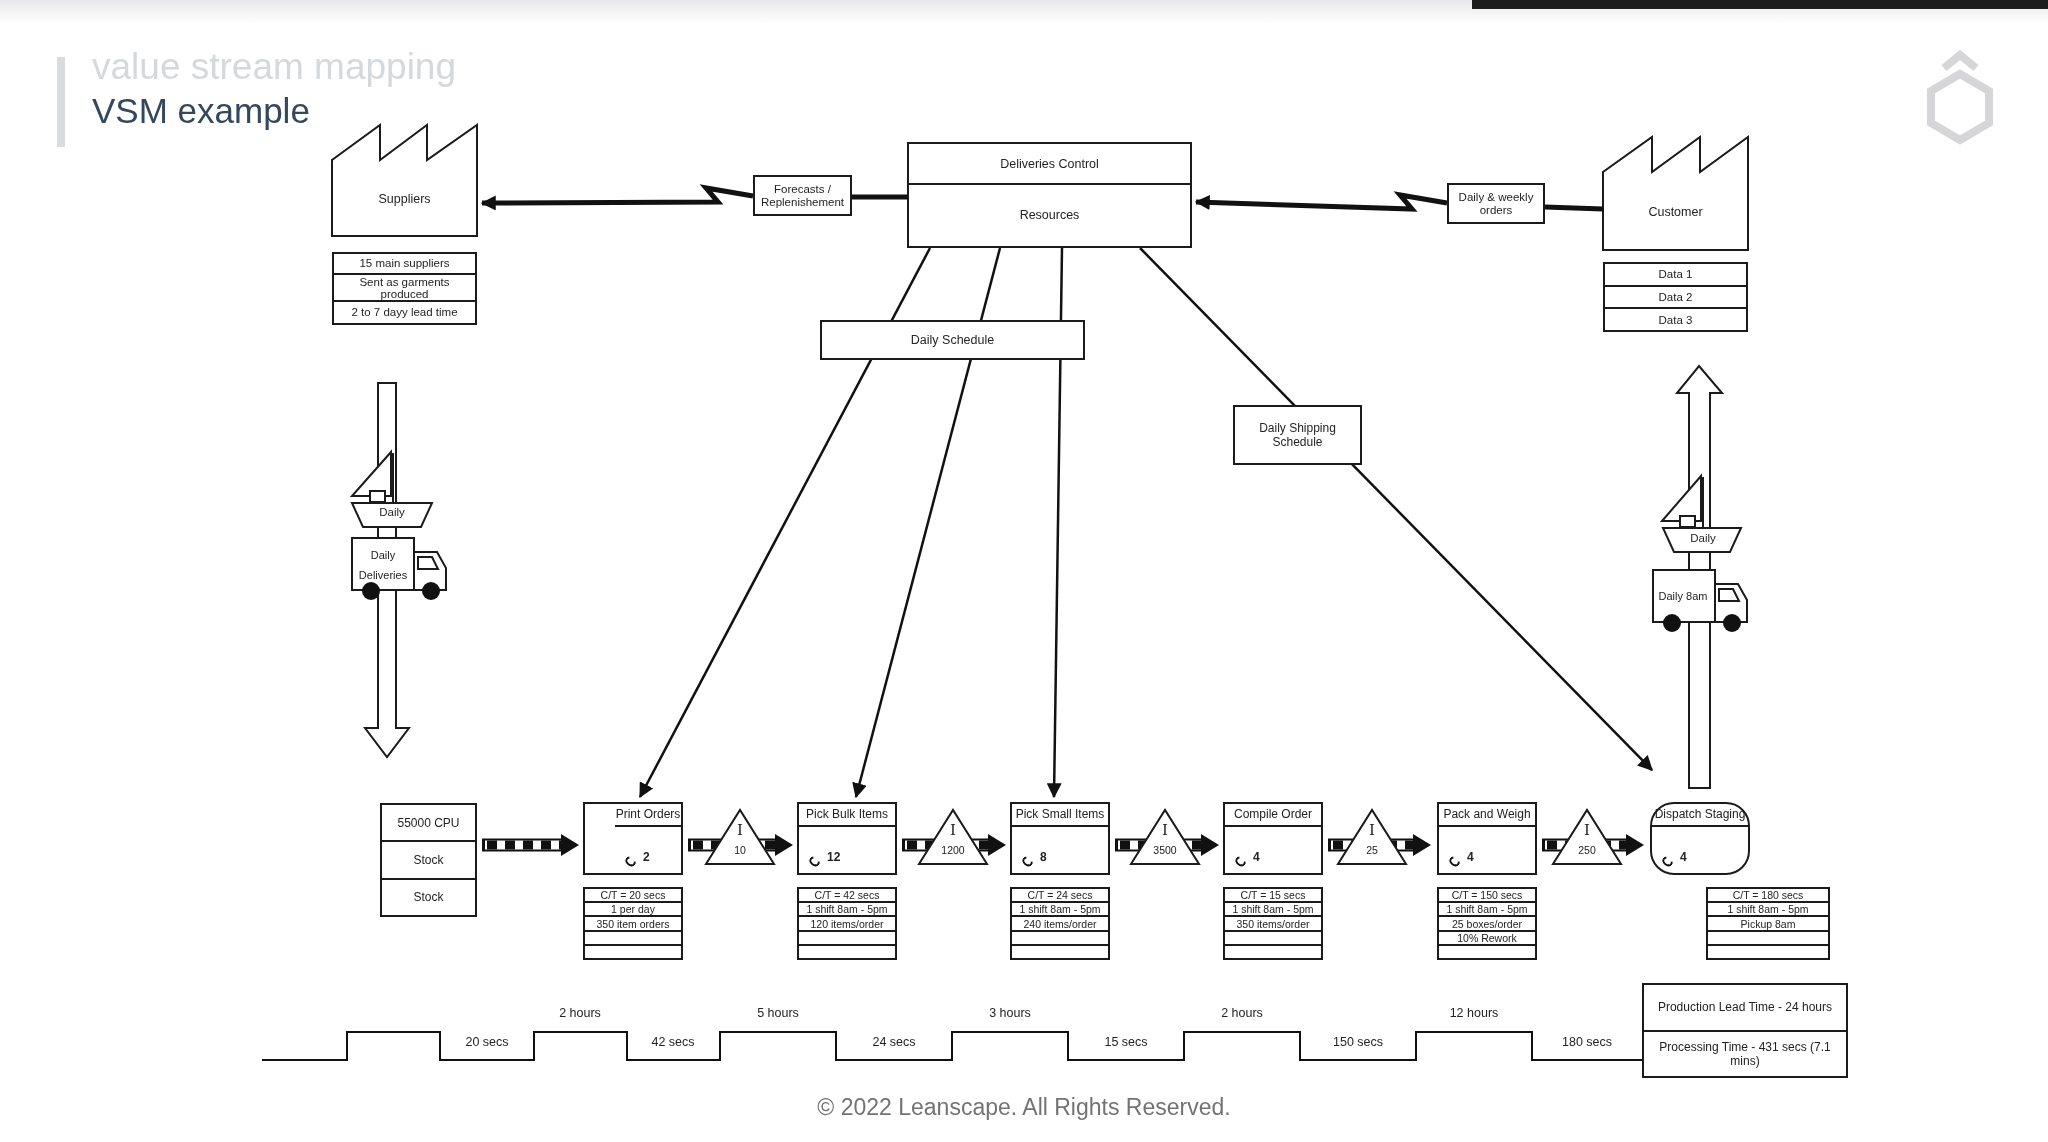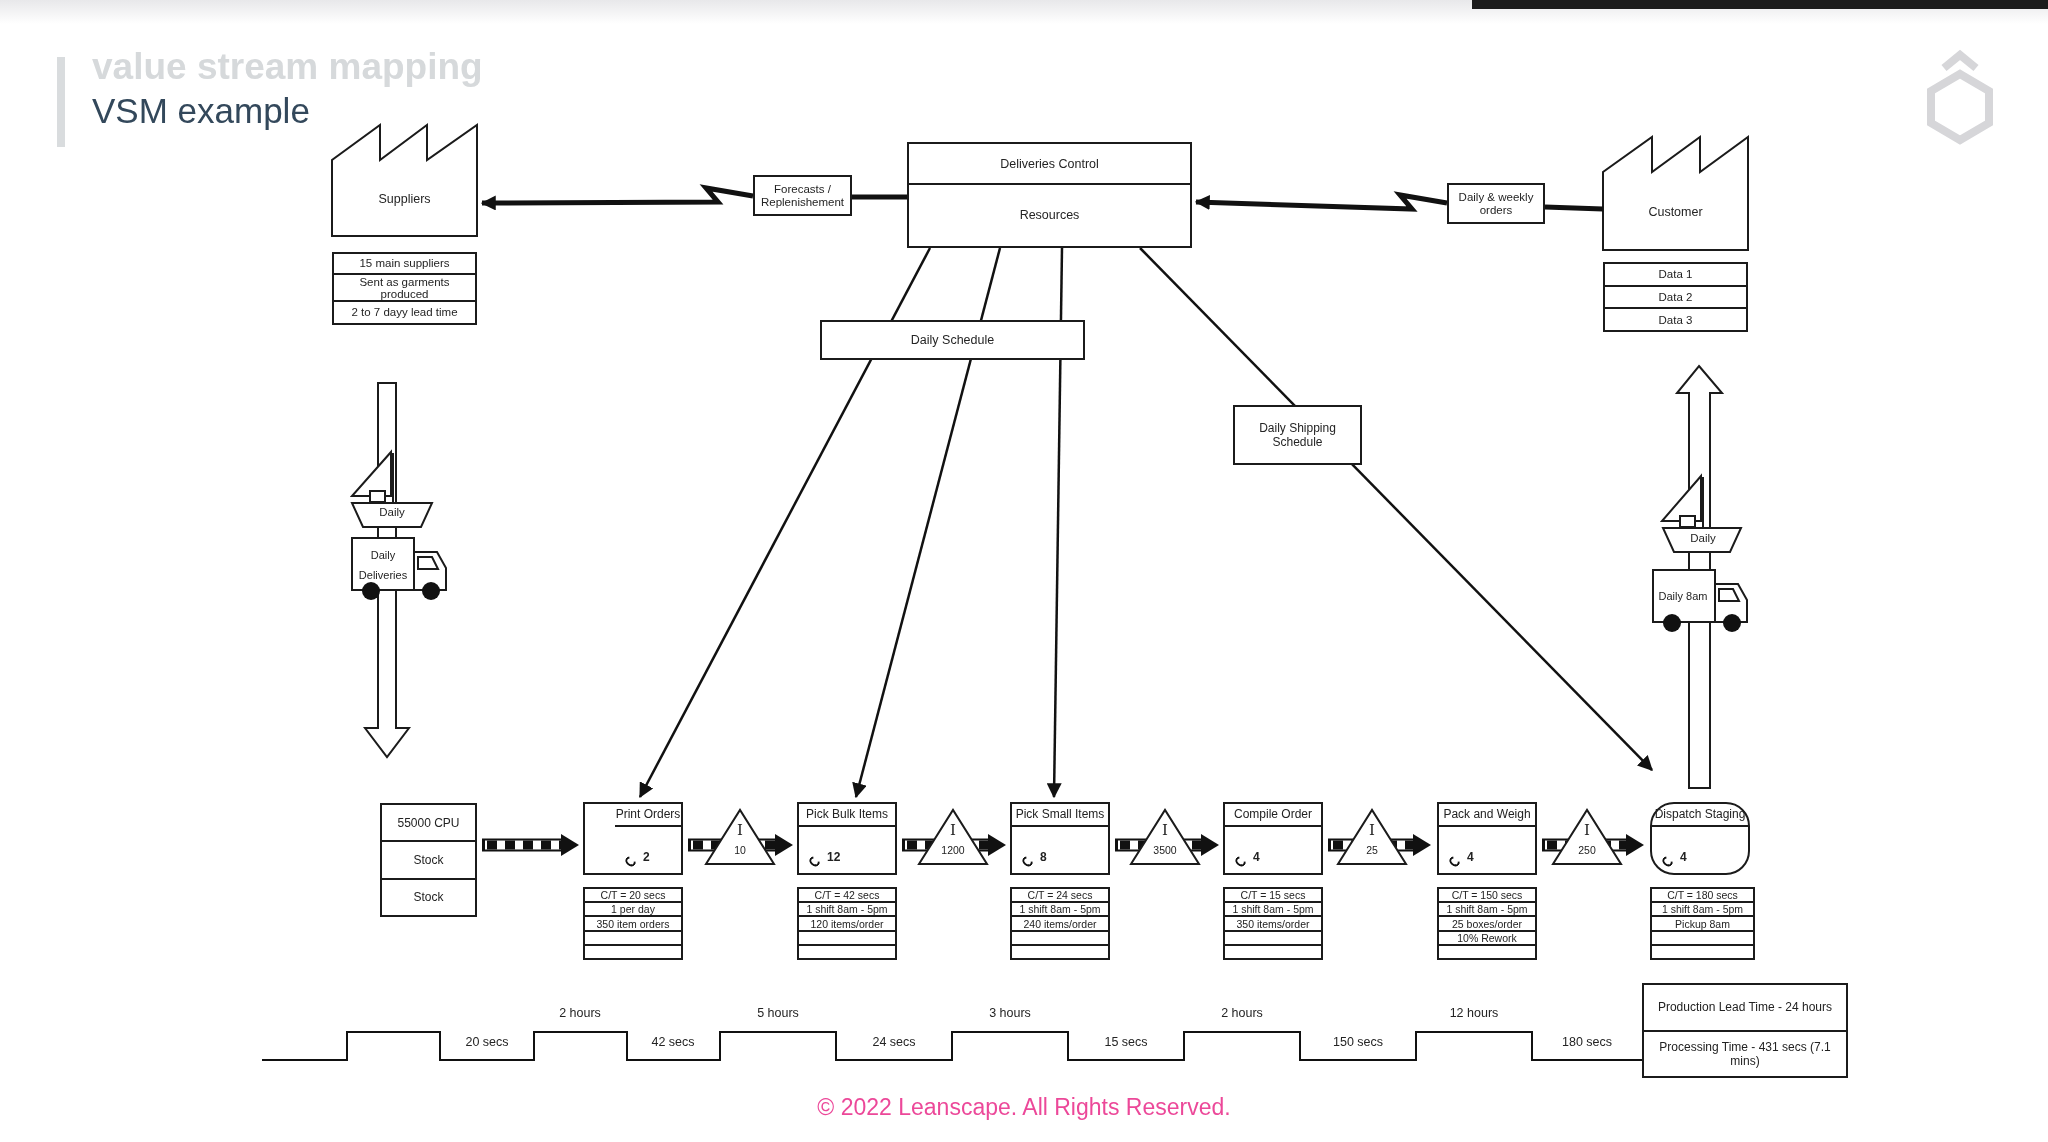--- a/index.html
+++ b/index.html
@@ -2,21 +2,21 @@
 <html><head>
 <meta charset="utf-8">
 <style>
   * { margin:0; padding:0; box-sizing:border-box; }
   body { background:#fff; font-family:"Liberation Sans","DejaVu Sans",sans-serif; color:#222; }
   .stage { position:relative; width:2048px; height:1142px; background:#fff; overflow:hidden; }
   .abs { position:absolute; }
   .top-grad { left:0; top:0; width:2048px; height:24px; background:linear-gradient(#e8e8ea,#ffffff); }
   .top-dark { left:1472px; top:0; width:576px; height:9px; background:#1c1c1c; }
   .accent-bar { left:57px; top:57px; width:8px; height:90px; background:#d9dcde; }
-  .subtitle { left:92px; top:46px; font-size:37px; color:#d6d9db; font-weight:700; }
+  .subtitle { left:92px; top:46px; font-size:37px; color:#d6d9db; font-weight:400; }
   .title { left:92px; top:91px; font-size:35px; color:#33485b; font-weight:500; }
   svg.layer { position:absolute; left:0; top:0; }
   .lbl { position:absolute; text-align:center; color:#242424; }
   .box { position:absolute; border:2px solid #1b1b1b; background:#fff; text-align:center; color:#242424; }
   .center-flex { display:flex; align-items:center; justify-content:center; }
   
   .pc-title { height:41px; line-height:41px; border-bottom:2px solid #1b1b1b; font-size:12.5px; }
   .pc-res { height:61px; line-height:61px; font-size:12.5px; }
   
   .dbox { position:absolute; border:2px solid #1b1b1b; background:#fff; display:flex; flex-direction:column; text-align:center; }
@@ -33,21 +33,21 @@
   .srow2 { height:27px; line-height:12px; border-bottom:2px solid #1b1b1b; font-size:11.5px; display:flex; align-items:center; justify-content:center; }
   .srow3 { height:21px; line-height:20px; font-size:11.5px; }
   .crow { flex:1; border-top:2px solid #1b1b1b; font-size:11.5px; display:flex; align-items:center; justify-content:center; }
   .crow:first-child { border-top:none; }
   
   .tl-label { position:absolute; width:90px; text-align:center; font-size:12.5px; color:#242424; }
   .lead-row { flex:1; border-top:2px solid #1b1b1b; font-size:12px; display:flex; align-items:center; justify-content:center; }
   .lead-row:first-child { border-top:none; }
   .tri-sym { position:absolute; width:24px; text-align:center; font-family:"DejaVu Serif",serif; font-size:15px; }
   .tri-val { position:absolute; width:60px; text-align:center; font-size:10.5px; }
-  .footer { position:absolute; left:0; top:1094px; width:2048px; text-align:center; font-size:23px; color:#ec4899; }
+  .footer { position:absolute; left:0; top:1094px; width:2048px; text-align:center; font-size:23px; color:#737373; }
 </style>
 </head>
 <body>
 
 <div class="stage">
 
   <div class="abs top-grad"></div>
   <div class="abs top-dark"></div>
   <div class="abs accent-bar"></div>
   <div class="abs subtitle">value stream mapping</div>
@@ -268,21 +268,21 @@
     <div class="drow"></div>
   </div>
 
   <div class="proc" style="left:1650px;top:802px;border-radius:24px;">
     <div class="proc-title">Dispatch Staging</div>
     <div class="proc-body">
       <span class="op-icon"></span>
       <span class="op-count">4</span>
     </div>
   </div>
-  <div class="dbox" style="left:1650px;top:887px;width:105px;height:73px;">
+  <div class="dbox" style="left:1706px;top:887px;width:124px;height:73px;">
     <div class="drow">C/T = 180 secs</div>
     <div class="drow">1 shift 8am - 5pm</div>
     <div class="drow">Pickup 8am</div>
     <div class="drow"></div>
     <div class="drow"></div>
   </div>
 
   <div class="tri-sym" style="left:728px;top:821px;">I</div>
   <div class="tri-val" style="left:710px;top:844px;">10</div>
   <div class="tri-sym" style="left:941px;top:821px;">I</div>

